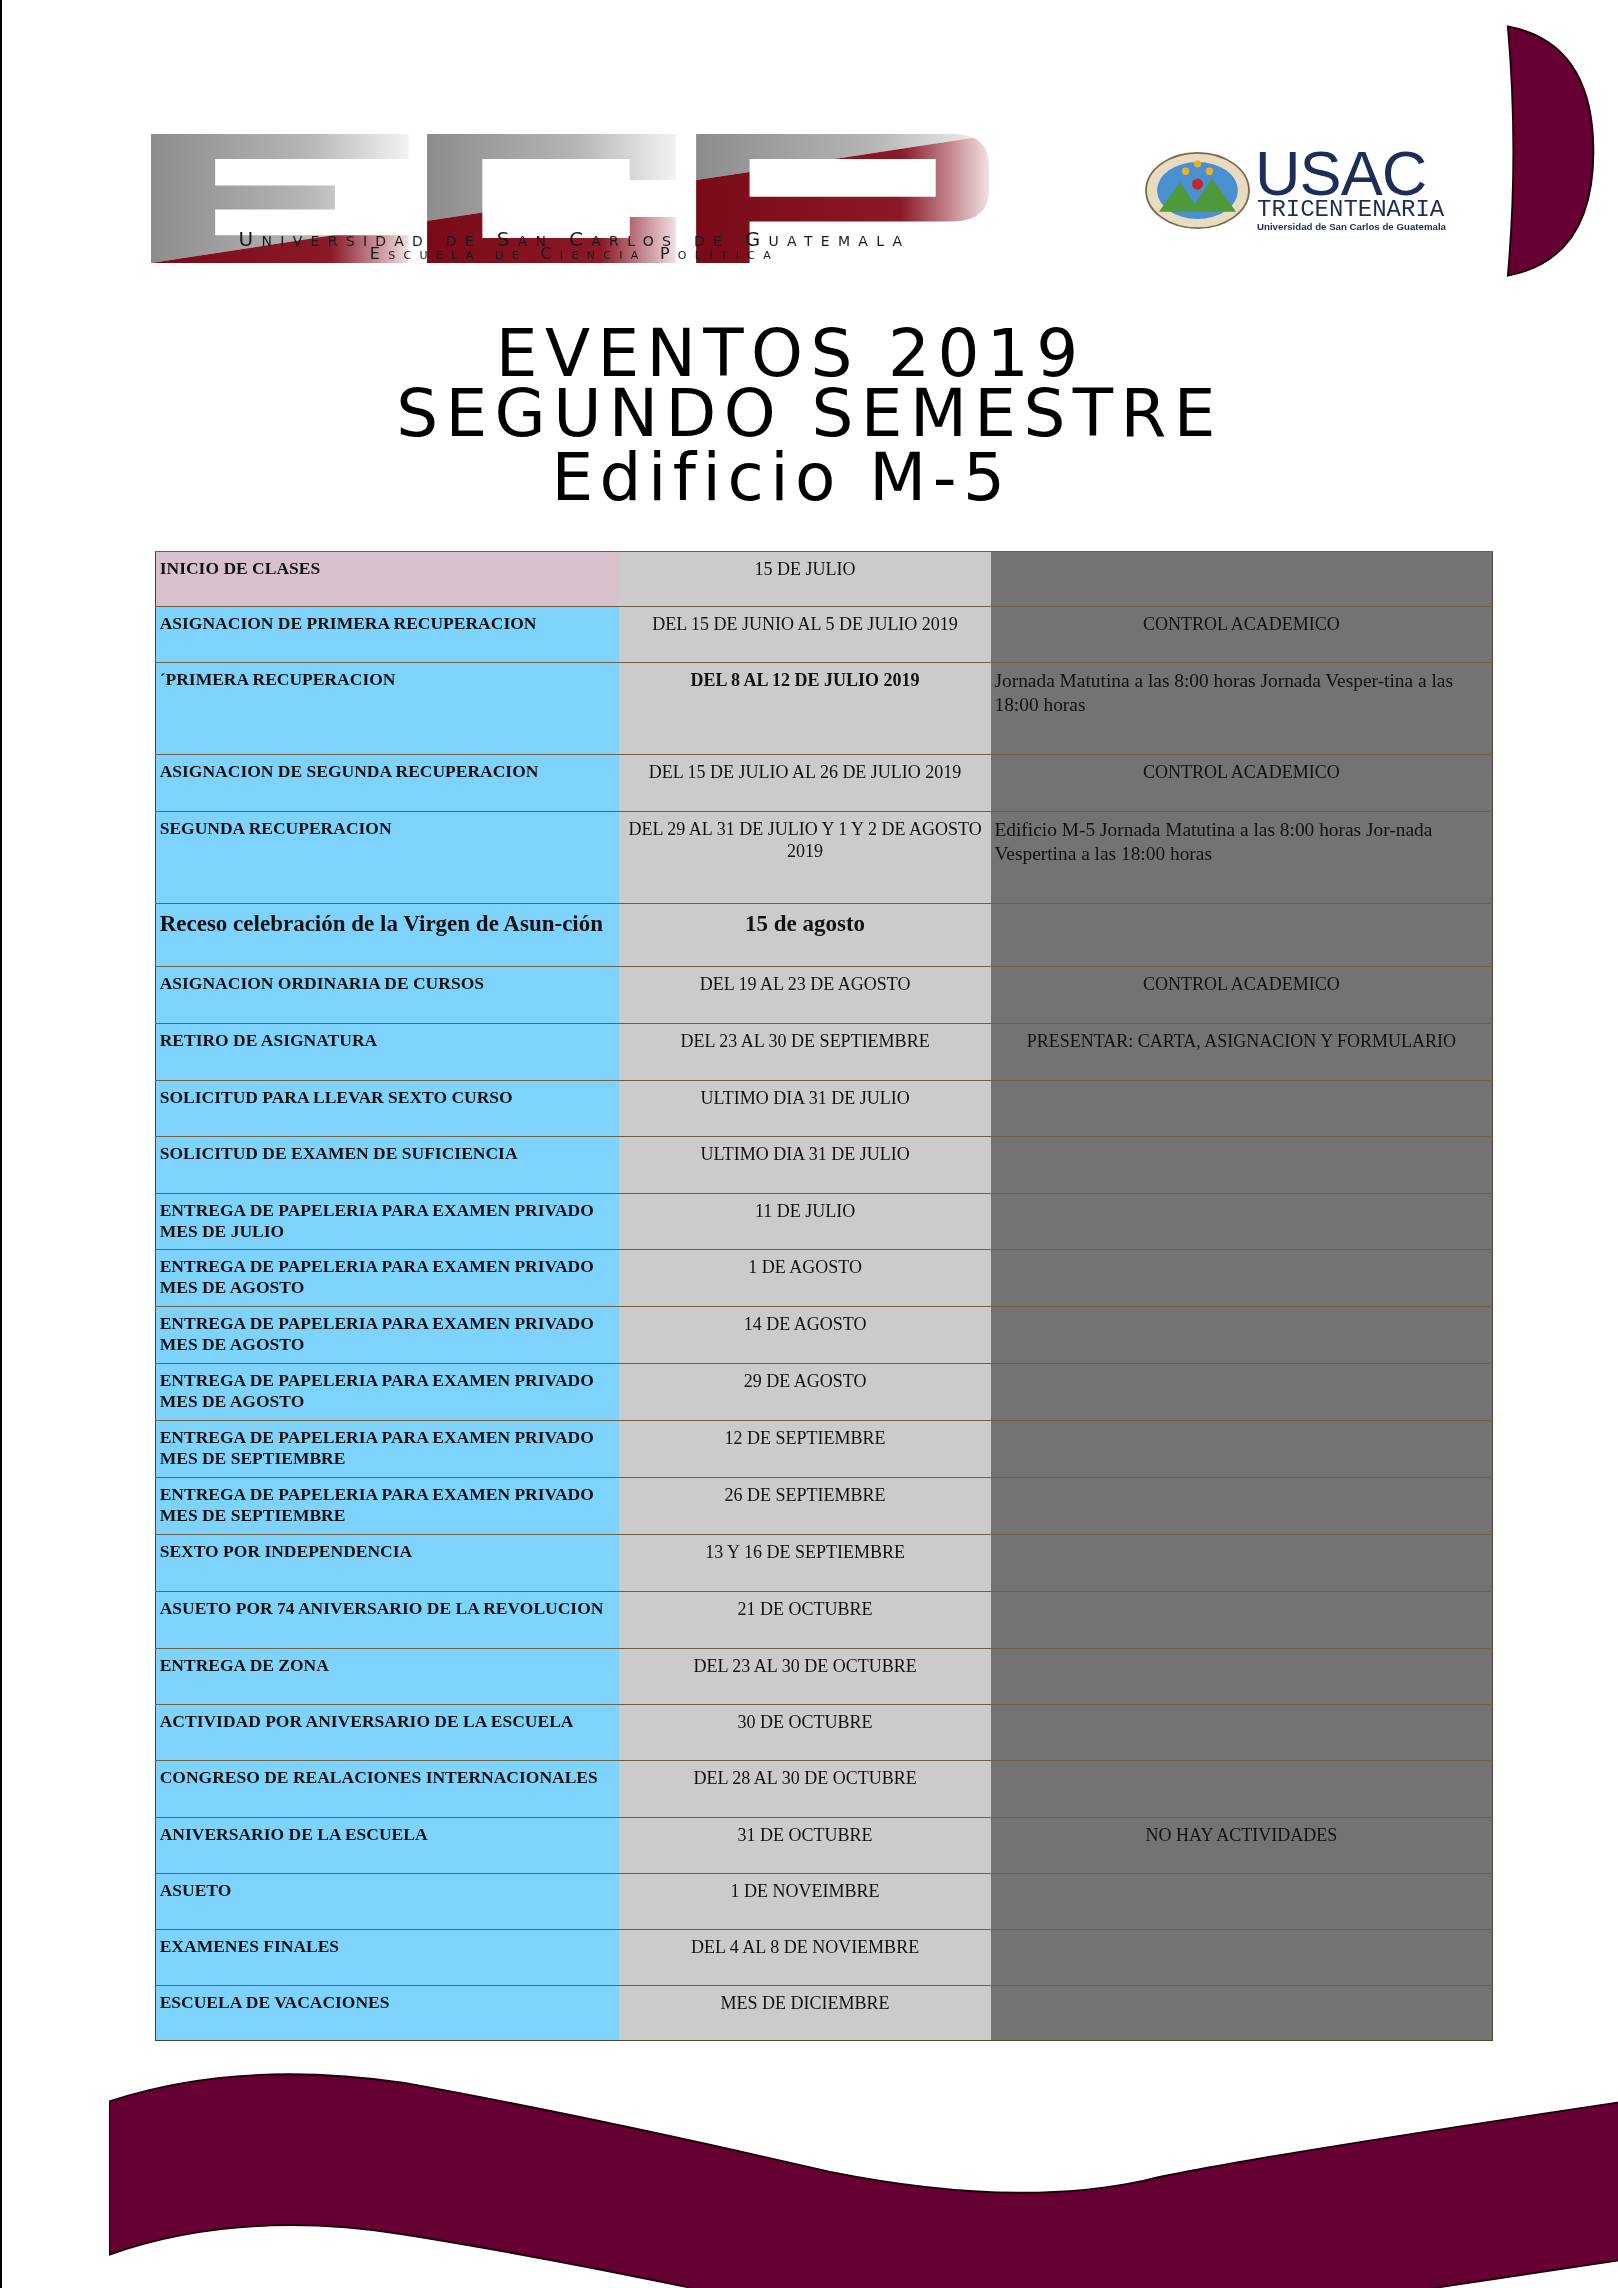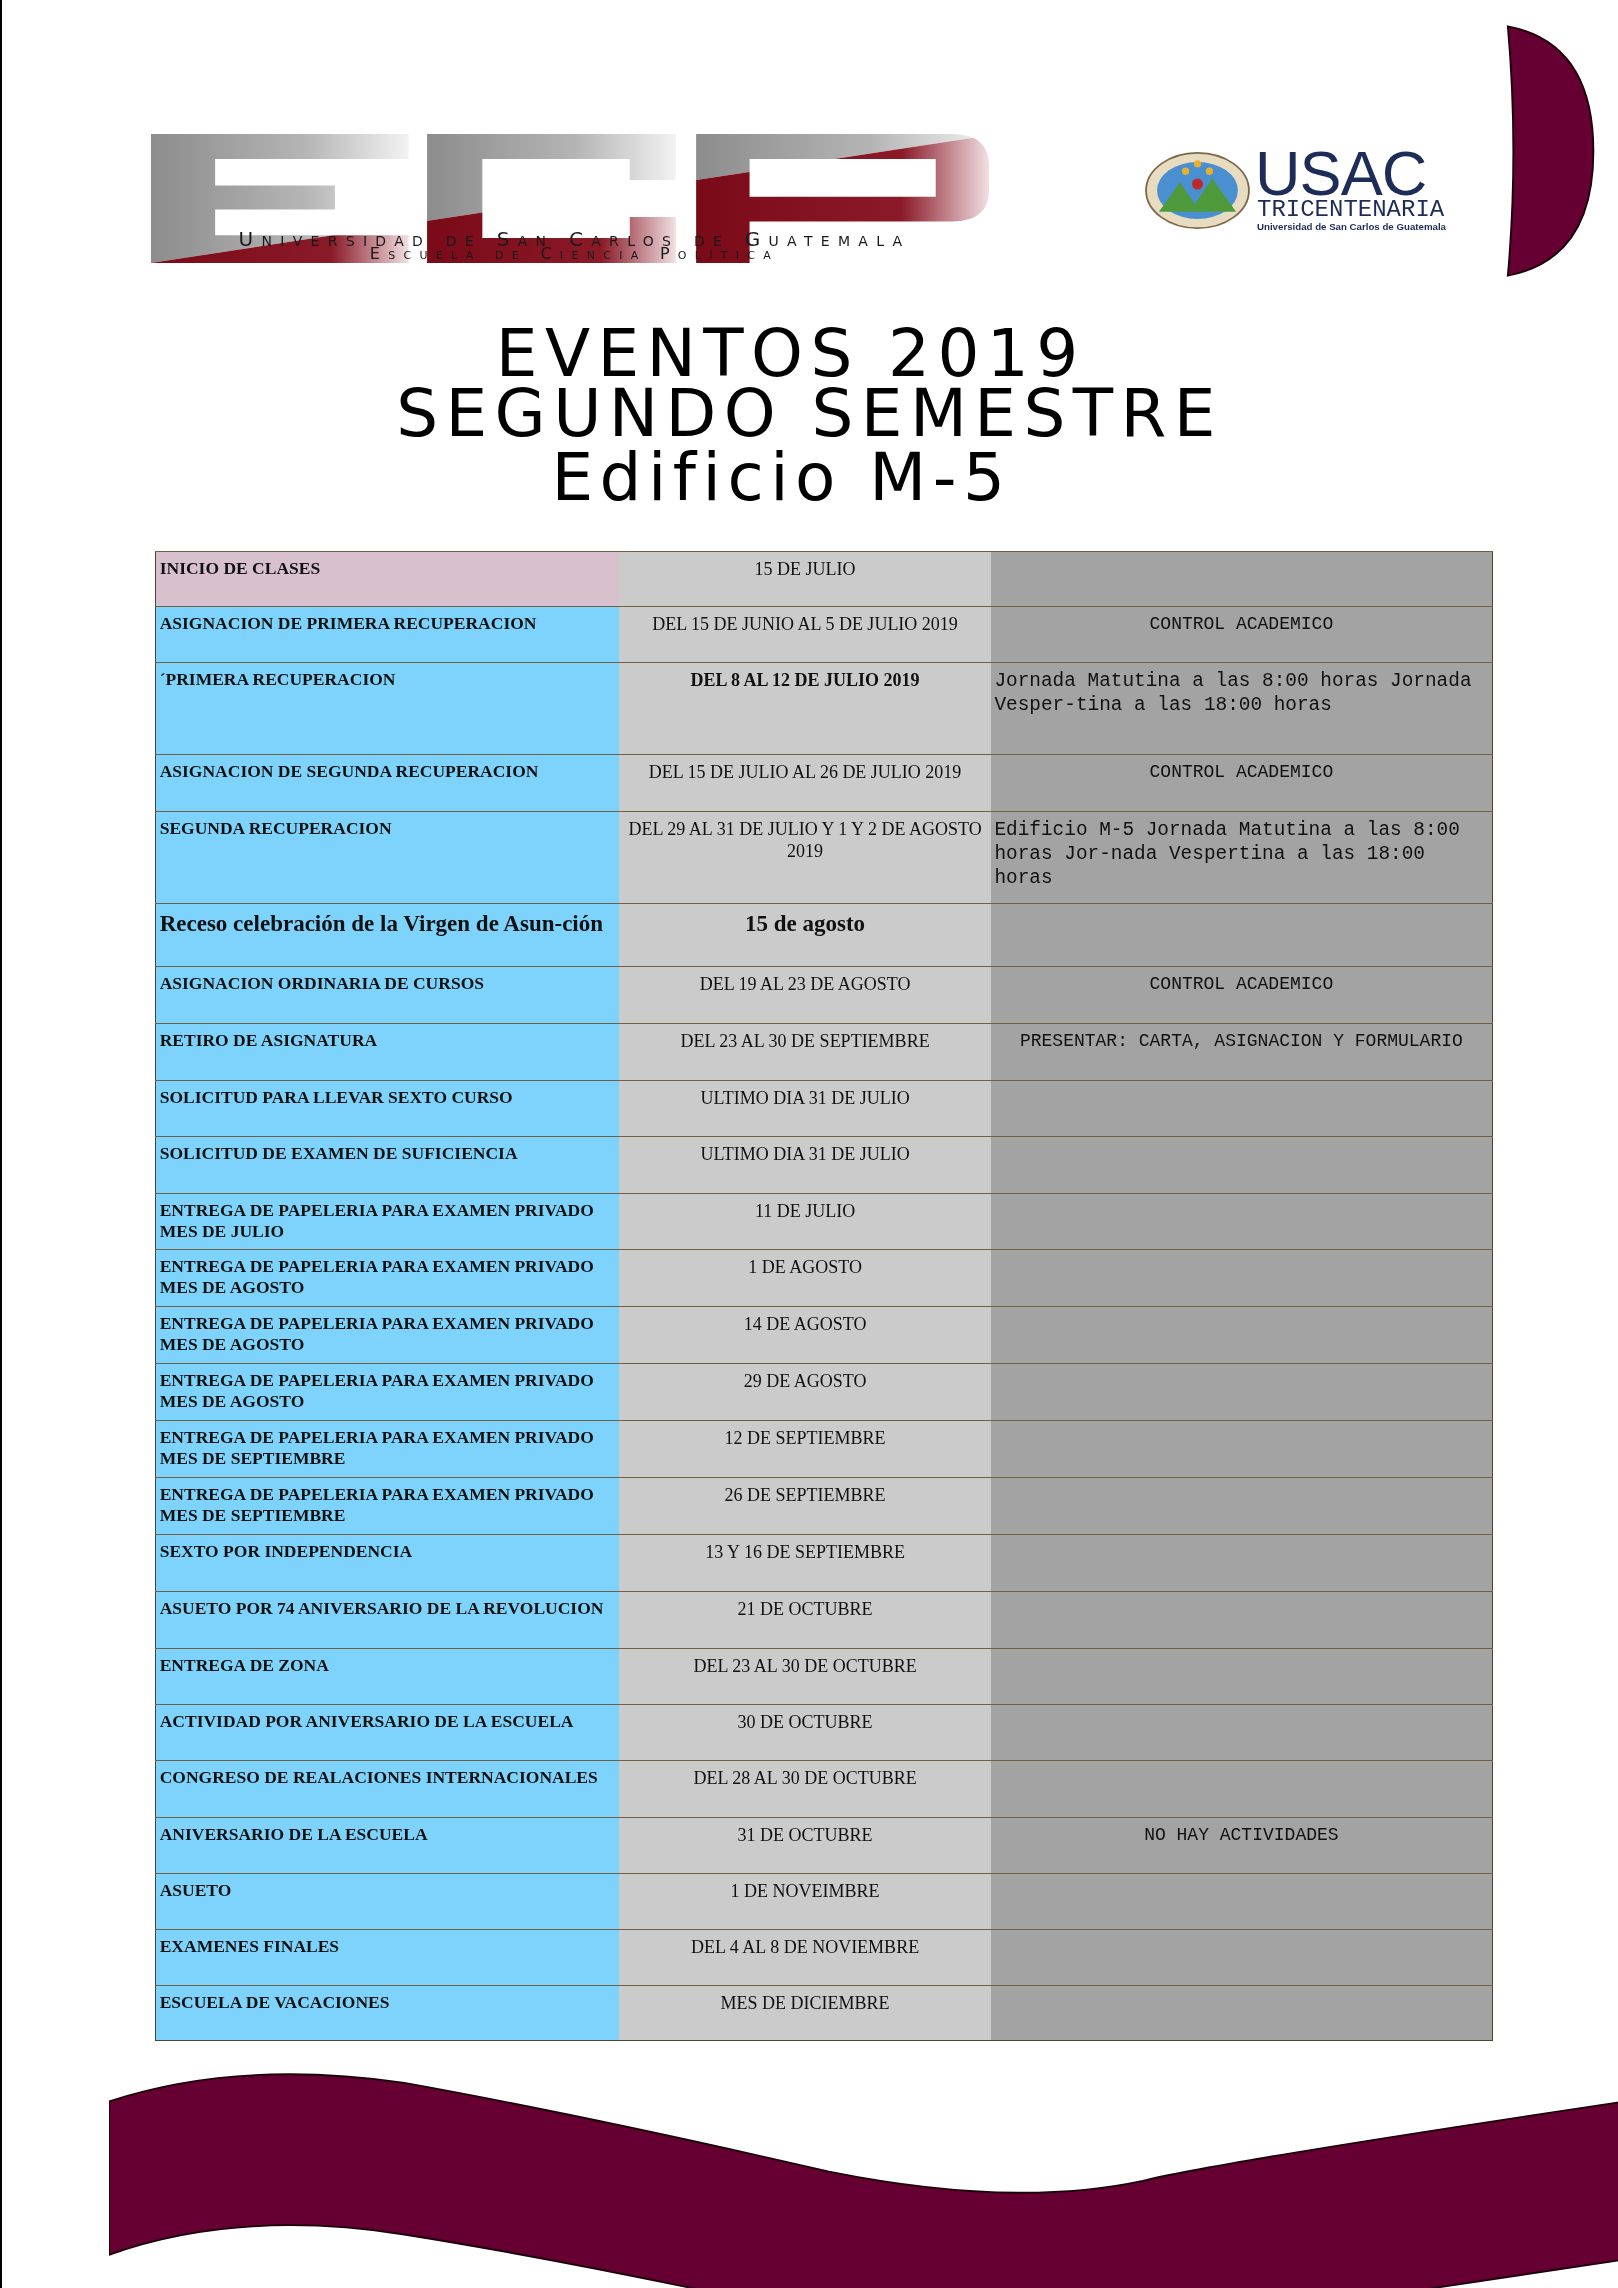--- a/index.html
+++ b/index.html
@@ -42,21 +42,21 @@
     border-collapse: collapse; table-layout: fixed;
     border: 1.8px solid #4a4530;
   }
   .events td {
     vertical-align: top; padding: 5.5px 3.7px 3.7px 3.7px;
     border-top: 1.8px solid #6e6040; font-size: 18px; color: #111;
     line-height: 1.25; overflow: hidden;
   }
   .events td.c1 { width: 456px; background: #7dd3fc; font-weight: bold; font-size: 17.5px; letter-spacing: 0; }
   .events td.c2 { width: 364px; background: #cbcbcb; text-align: center; }
-  .events td.c3 { background: #a3a3a3; text-align: center; font-family: Liberation Mono, monospace; }
+  .events td.c3 { background: #737373; text-align: center; }
   .events tr.first td.c1 { background: #d8c1cc; }
   .events td.c3.left { text-align: left; font-size: 19.4px; }
   .events td.big { font-size: 23px; font-weight: bold; }
 
   
   .wave { position: absolute; left: 109px; top: 2070px; width: 1510px; height: 219px; }
 </style>
 </head>
 <body>
 

